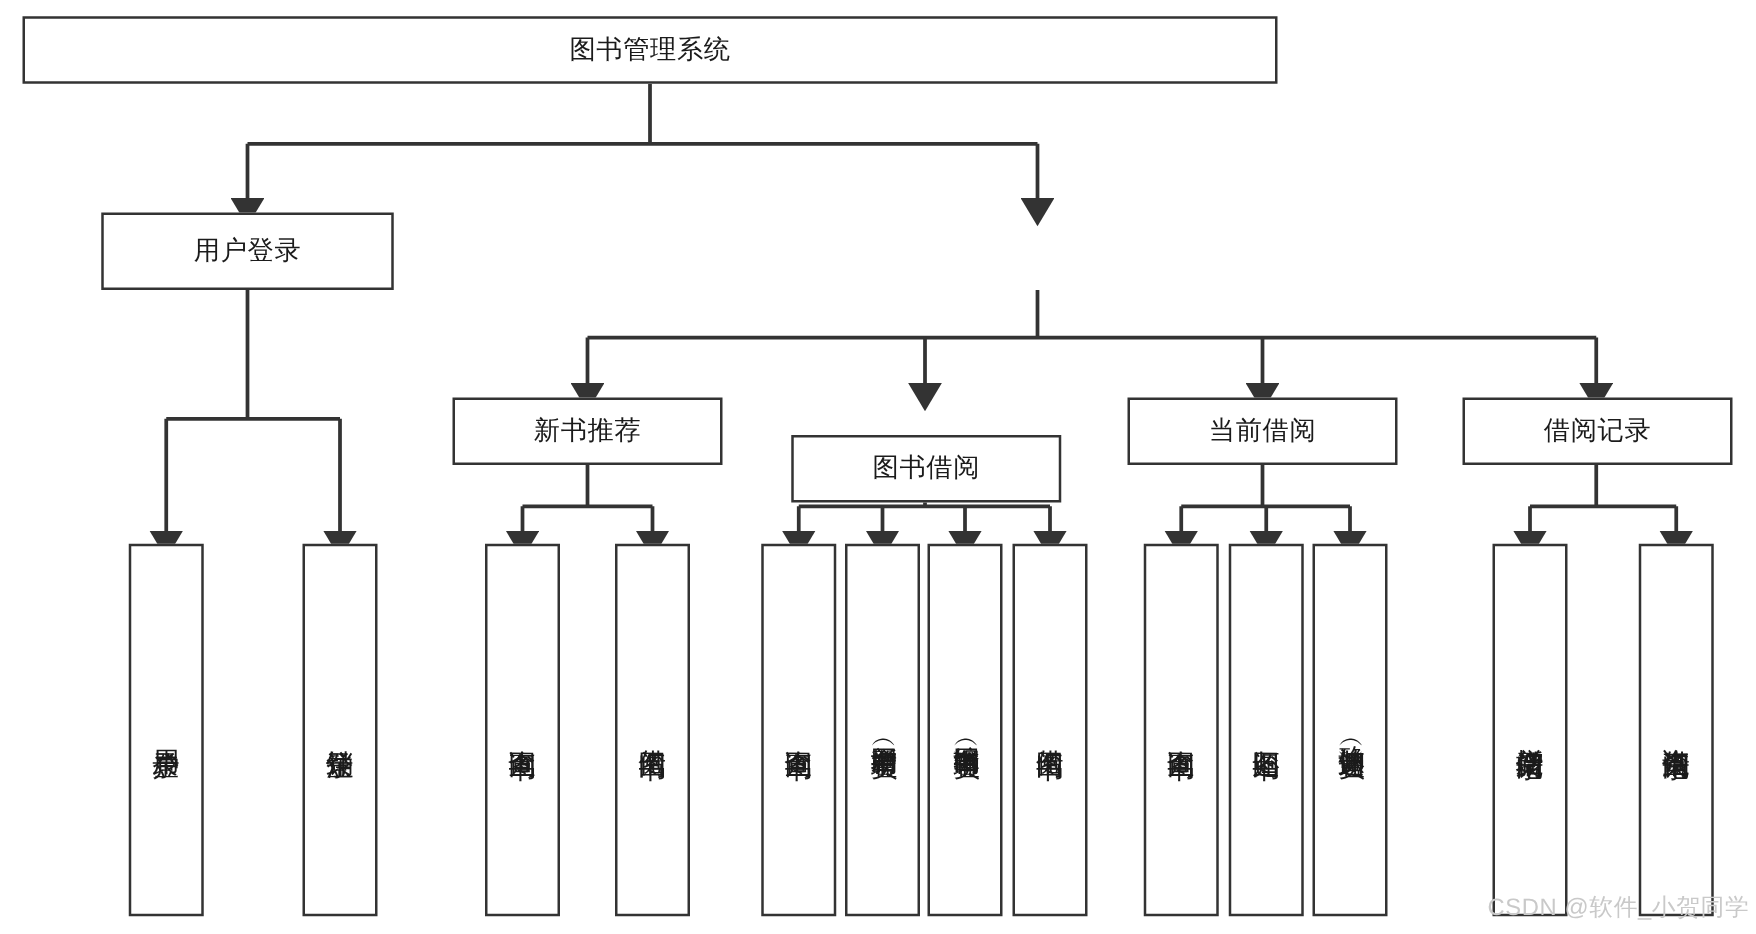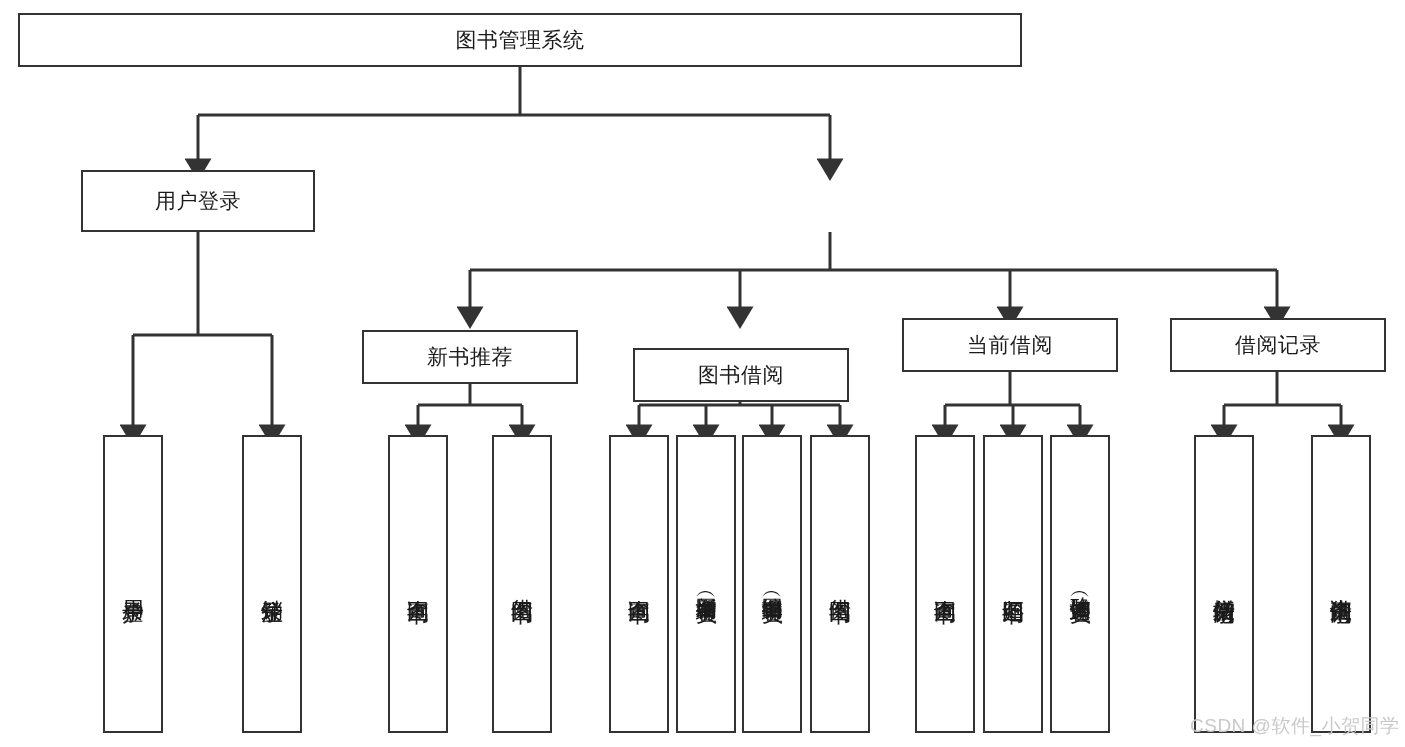--- a/index.html
+++ b/index.html
@@ -125,21 +125,21 @@
   </svg>
 
   <div class="node horiz" style="left:18px; top:13px; width:1004px; height:54px;">
     <span class="node-label">图书管理系统</span>
   </div>
 
   <div class="node horiz" style="left:81px; top:170px; width:234px; height:62px;">
     <span class="node-label">用户登录</span>
   </div>
 
-  <div class="node horiz" style="left:362px; top:318px; width:216px; height:54px;margin-top:12px;">
+  <div class="node horiz" style="left:362px; top:318px; width:216px; height:54px;">
     <span class="node-label">新书推荐</span>
   </div>
   <div class="node horiz" style="left:633px; top:318px; width:216px; height:54px;margin-top:30px;">
     <span class="node-label">图书借阅</span>
   </div>
   <div class="node horiz" style="left:1170px; top:318px; width:216px; height:54px;">
     <span class="node-label">借阅记录</span>
   </div>
   <div class="node horiz" style="left:902px; top:318px; width:216px; height:54px;">
     <span class="node-label">当前借阅</span>

